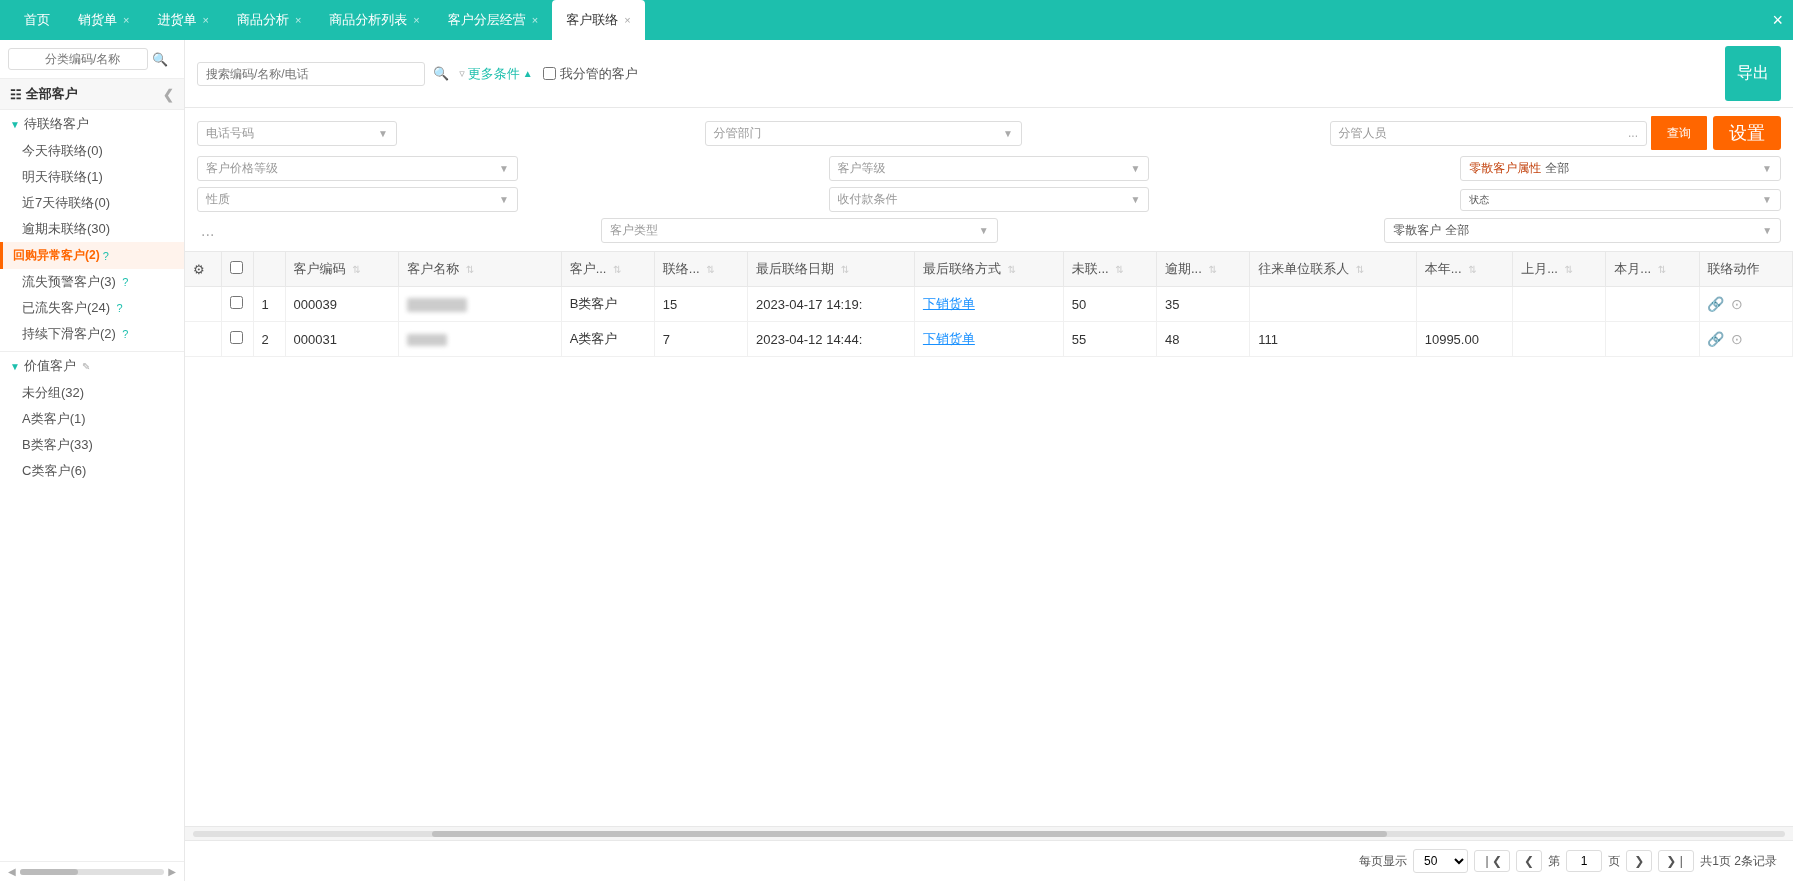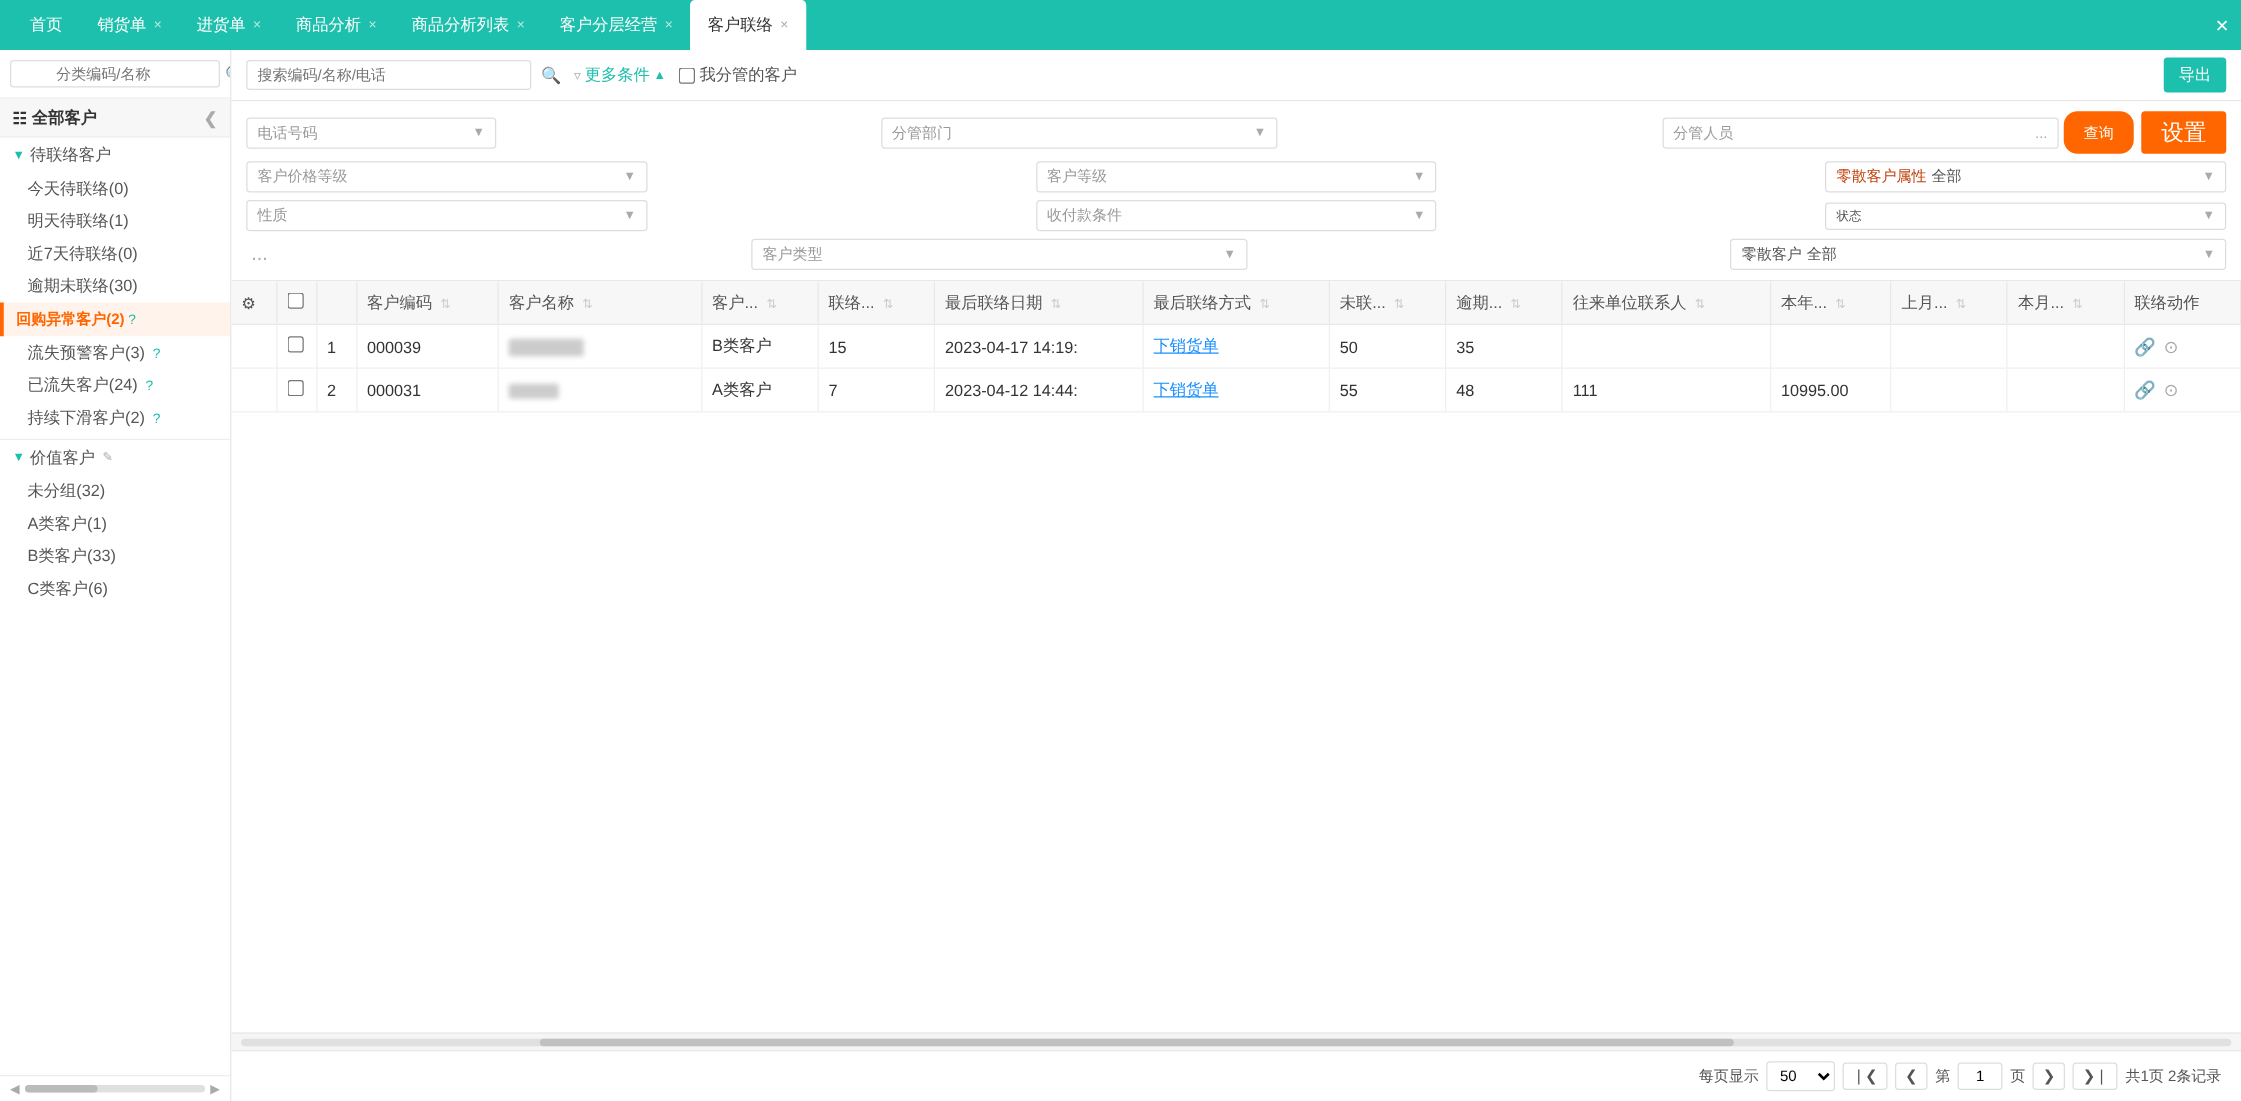--- a/index.html
+++ b/index.html
@@ -69,41 +69,41 @@
     }
     .filter-search-input {
       border: 1px solid #ddd; border-radius: 3px; padding: 4px 8px; width: 228px; font-size: 12px; outline: none;
     }
     .more-conditions {
       color: #1dbfad; cursor: pointer; font-size: 12px; display: flex; align-items: center; gap: 3px;
     }
     .my-customer-check { display: flex; align-items: center; gap: 4px; font-size: 12px; color: #555; cursor: pointer; }
     .export-btn {
       margin-left: auto; background: #1dbfad; color: #fff; border: none; border-radius: 3px;
-      padding: 5px 12px; cursor: pointer; font-size: 13px;
+      padding: 17px 12px; cursor: pointer; font-size: 16px;
     }
 
     
     .filter-conditions {
       background: #fff; padding: 8px 12px; border-bottom: 1px solid #e8e8e8; flex-shrink: 0;
     }
     .filter-row {
       display: flex; align-items: center; gap: 4px; margin-bottom: 6px;
     }
     .filter-row:last-child { margin-bottom: 0; }
     .filter-field {
       display: flex; align-items: center; border: 1px solid #ddd; border-radius: 3px;
       padding: 3px 8px; min-width: 160px; background: #fff; cursor: pointer; position: relative;
     }
     .filter-field label { color: #999; font-size: 12px; margin-right: 6px; white-space: nowrap; }
     .filter-field .arrow-down { margin-left: auto; color: #aaa; font-size: 10px; }
     .filter-field-wide { min-width: 300px; flex: 1; }
     .filter-action-btns { display: flex; gap: 6px; }
     .btn-query {
-      background: #f60; color: #fff; border: none; border-radius: 11px;
+      background: #f60; color: #fff; border: none; border-radius: 1px;
       padding: 5px 16px; cursor: pointer; font-size: 12px;
     }
     .btn-settings {
       background: #f60; color: #fff; border: none; border-radius: 3px;
       padding: 5px 16px; cursor: pointer; font-size: 18px;
     }
     .filter-dots { color: #aaa; cursor: pointer; font-size: 16px; margin-left: 4px; }
 
     
     .tooltip-bar {
@@ -208,21 +208,21 @@
     <span>客户联络</span>
     <span class="close-x">×</span>
   </div>
   <div class="top-nav-right">×</div>
 </div>
 
 <div class="main-layout">
 
   <div class="sidebar" style="position:relative;">
     <div class="sidebar-search">
-      <input type="text" style="width: 168px; padding-left: 36px;" placeholder="分类编码/名称">
+      <input type="text" style="width: 140px; padding-left: 36px;" placeholder="分类编码/名称">
       <span class="search-icon">🔍</span>
     </div>
     <div class="sidebar-section-header">
       <span style="margin-right:4px;">☷</span>
       <span>全部客户</span>
       <span class="collapse-icon">❮</span>
     </div>
 
     <div class="sidebar-group-label">
       <span class="arrow">▼</span>

